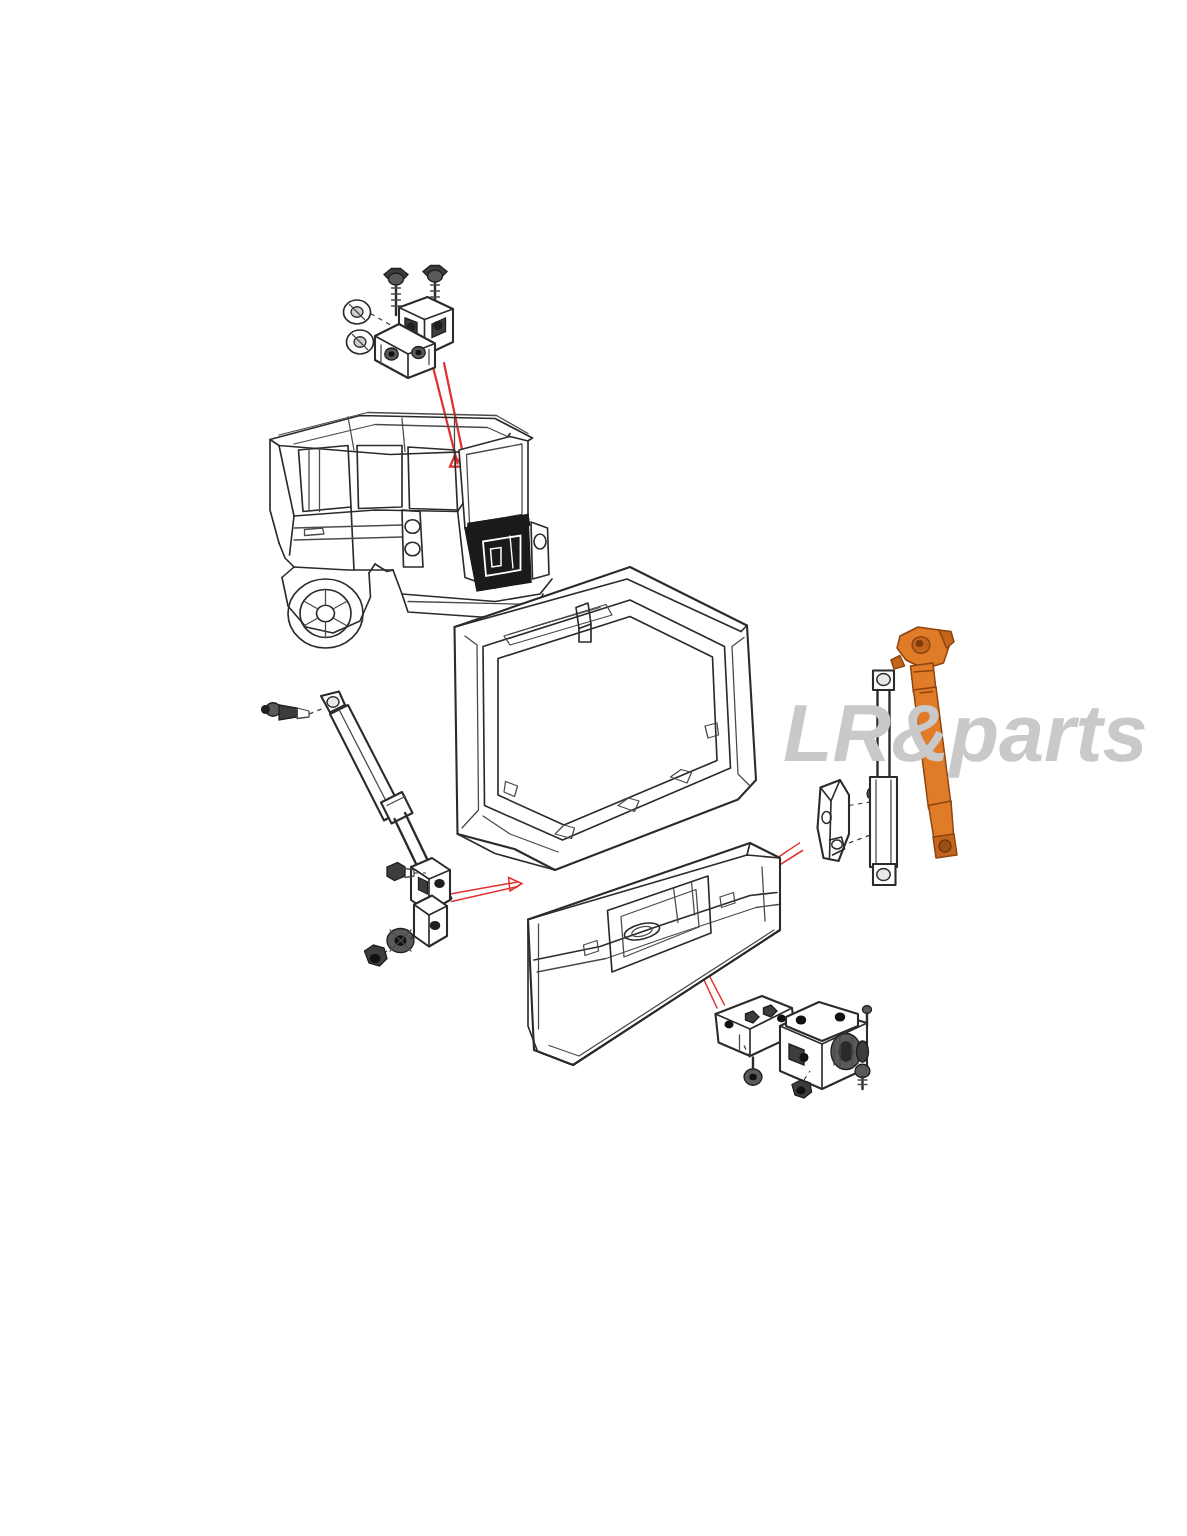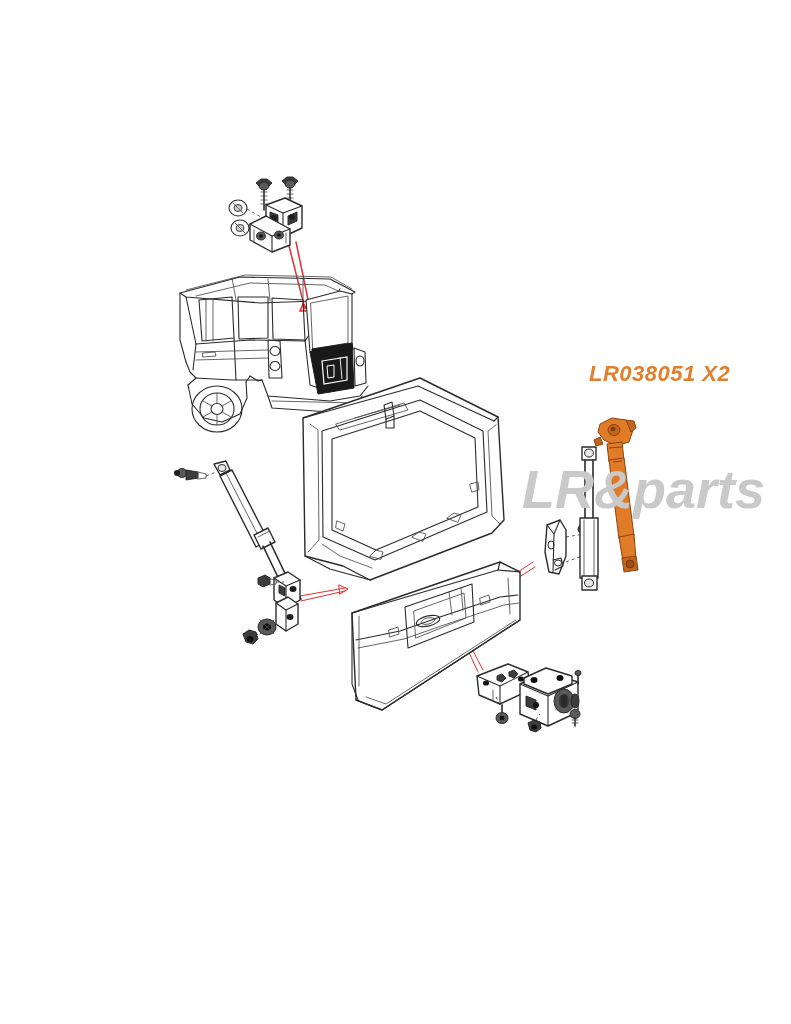--- a/index.html
+++ b/index.html
@@ -425,17 +425,16 @@
 
       <g>
         <path class="metal" d="M 528 723 l 6 -3 l 6 2 l 1 6 l -5 4 l -6 -2 Z"></path>
         <ellipse cx="534" cy="727" rx="3" ry="2.6" fill="#111"></ellipse>
       </g>
       <path class="dash" d="M 536 720 L 540 714"></path>
     </g>
 
   </svg>
 
-  <div class="part-label">LR038051 X2</div>
 
   <div class="watermark">LR&amp;parts</div>
 
 </div>
 
 </body></html>

